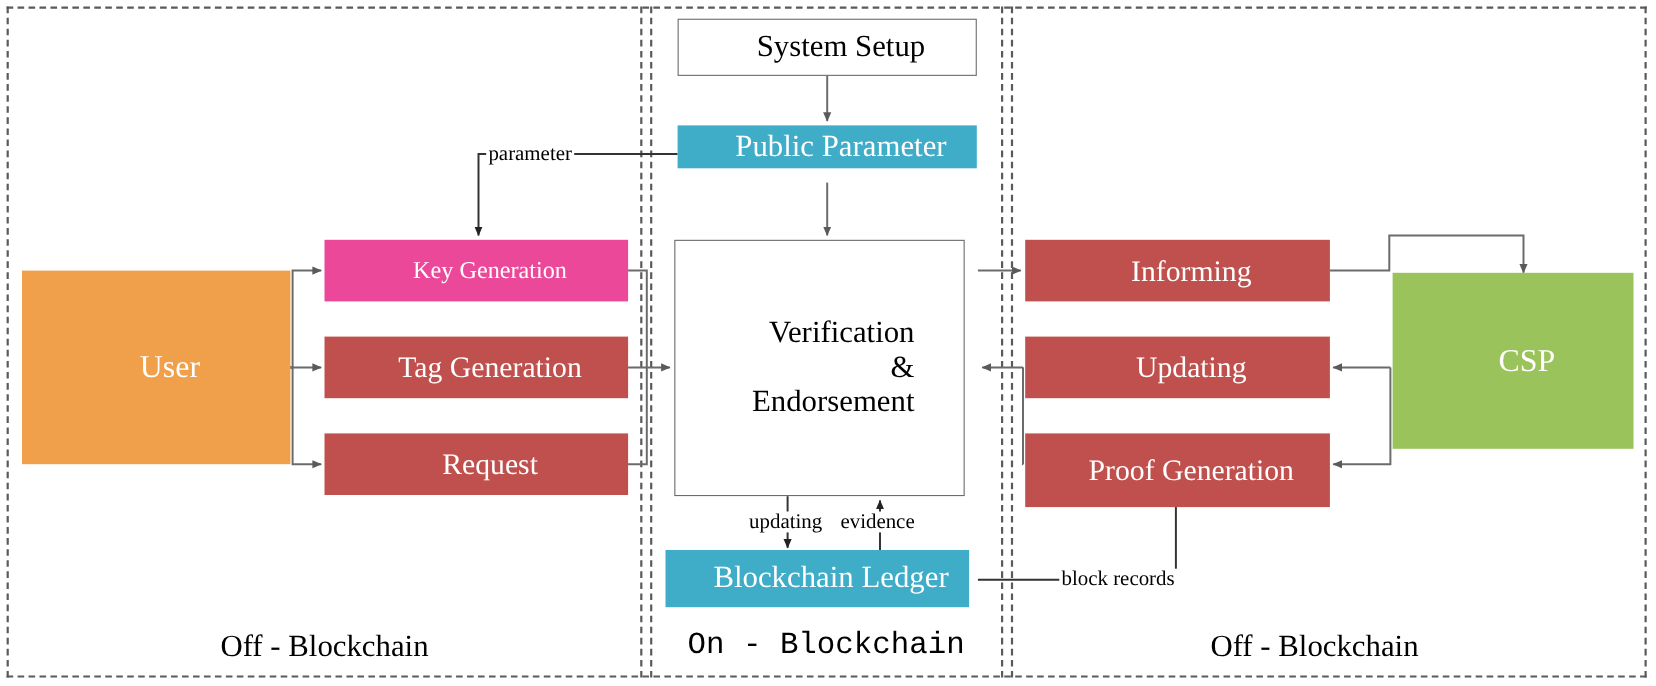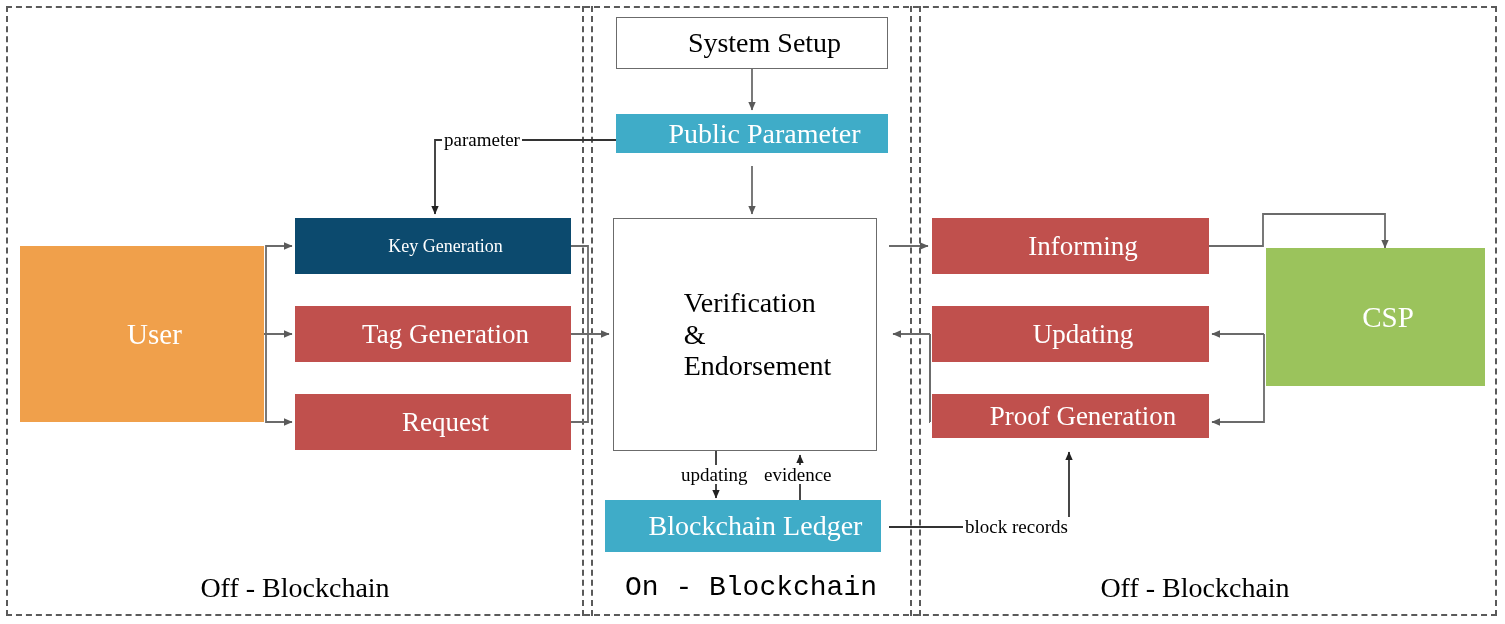--- a/index.html
+++ b/index.html
@@ -31,21 +31,21 @@
     top: 6px;
     height: 610px;
     border-left: 2px dashed #5a5a5a;
   }
   .node {
     position: absolute;
     box-sizing: border-box;
     display: flex;
     align-items: center;
     justify-content: center;
-    text-align: left;
+    text-align: right;
     line-height: 1.12;
     white-space: pre-line;
     padding-left: 25px;
   }
   .node-plain {
     background: #ffffff;
     border: 1.6px solid #6b6b6b;
     color: #000000;
   }
   .node-fill {
@@ -129,21 +129,21 @@
       <path d="M800,500 L800,455" stroke="#333333" marker-end="url(#ahk)"></path>
 
       <path d="M889,527 L1069,527 L1069,452" stroke="#333333" marker-end="url(#ahk)"></path>
     </g>
   </svg>
 
   <div class="node node-fill" style="left:20px; top:246px; width:244px; height:176px; background:#F0A04B; font-size:29px;">
     <span>User</span>
   </div>
 
-  <div class="node node-fill" style="left:295px; top:218px; width:276px; height:56px; background:#0c4a6e; font-size:18px;">
+  <div class="node node-fill" style="left:295px; top:218px; width:276px; height:56px; background:#ec4899; font-size:22px;">
     <span>Key Generation</span>
   </div>
 
   <div class="node node-fill" style="left:295px; top:306px; width:276px; height:56px; background:#C0504D; font-size:27px;">
     <span>Tag Generation</span>
   </div>
 
   <div class="node node-fill" style="left:295px; top:394px; width:276px; height:56px; background:#C0504D; font-size:27px;">
     <span>Request</span>
   </div>
@@ -167,25 +167,25 @@
   </div>
 
   <div class="node node-fill" style="left:932px; top:218px; width:277px; height:56px; background:#C0504D; font-size:27px;">
     <span>Informing</span>
   </div>
 
   <div class="node node-fill" style="left:932px; top:306px; width:277px; height:56px; background:#C0504D; font-size:27px;">
     <span>Updating</span>
   </div>
 
-  <div class="node node-fill" style="left:932px; top:394px; width:277px; height:44px; background:#C0504D; font-size:27px;">
+  <div class="node node-fill" style="left:932px; top:394px; width:277px; height:67px; background:#C0504D; font-size:27px;">
     <span>Proof Generation</span>
   </div>
 
-  <div class="node node-fill" style="left:1266px; top:248px; width:219px; height:138px; background:#9BC35C; font-size:29px;">
+  <div class="node node-fill" style="left:1266px; top:248px; width:219px; height:160px; background:#9BC35C; font-size:29px;">
     <span>CSP</span>
   </div>
 
   <div class="edge-label" style="left:442px; top:130px; font-size:19px;">parameter</div>
 
   <div class="edge-label" style="left:679px; top:465px; font-size:19px;">updating</div>
 
   <div class="edge-label" style="left:762px; top:465px; font-size:19px;">evidence</div>
 
   <div class="edge-label" style="left:963px; top:517px; font-size:19px;">block records</div>

